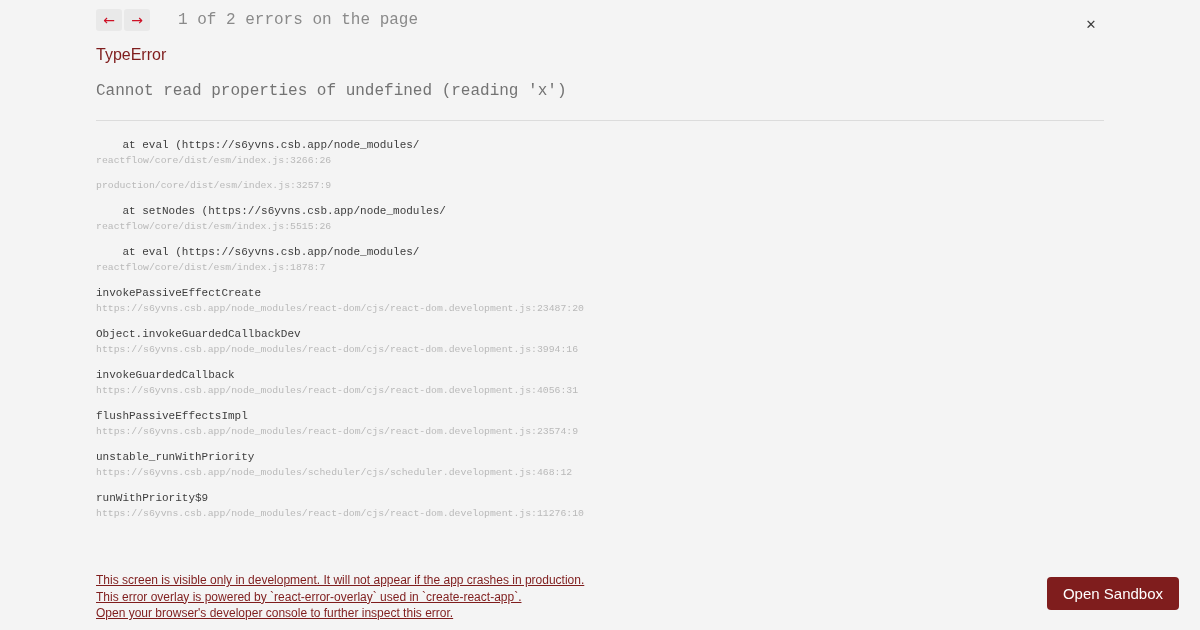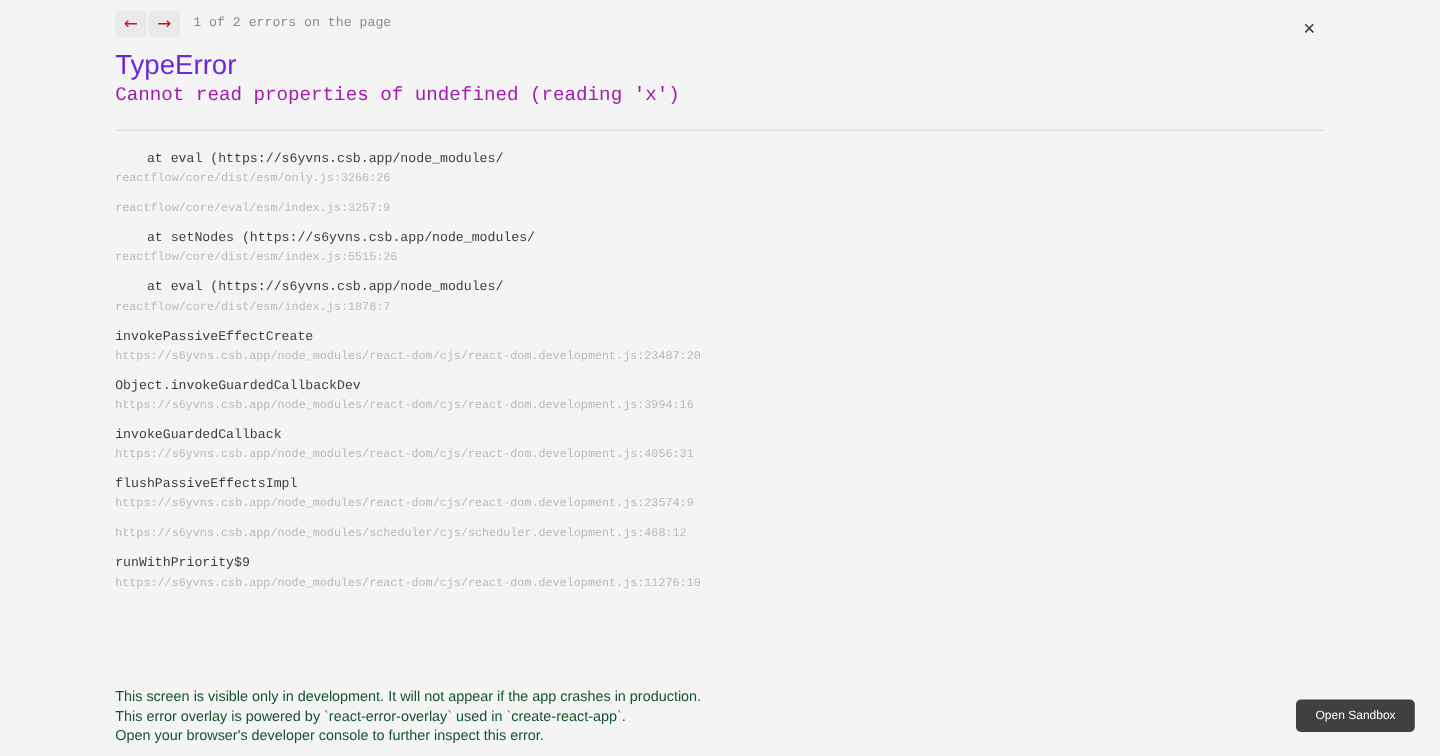--- a/index.html
+++ b/index.html
@@ -28,49 +28,50 @@
     border: none;
     border-radius: 3px;
     color: #ce1126;
     font-size: 14px;
     line-height: 22px;
     cursor: pointer;
     font-family: "DejaVu Sans", sans-serif;
   }
   .nav-btn + .nav-btn { margin-left: 2px; }
   .error-count {
-    margin-left: 11px;
+    margin-left: 28px;
     font-family: "Liberation Mono", monospace;
-    font-size: 11px;
+    font-size: 16px;
     color: #8a8a8a;
   }
   .close-btn {
     position: absolute;
     top: 13px; right: 98px;
     width: 22px; height: 22px;
     background: transparent;
     border: none;
     color: #3c3c3c;
     font-size: 13px;
     cursor: pointer;
     font-family: "DejaVu Sans", sans-serif;
   }
 
   
   .error-title {
     margin-top: 9px;
-    font-size: 23px;
+    font-size: 16px;
     font-weight: 400;
-    color: #6d28d9;
+    color: #7f1d1d;
     line-height: 29px;
   }
   .error-message {
+    margin-top: 12px;
     font-family: "Liberation Mono", monospace;
     font-size: 16px;
-    color: #a21caf;
+    color: #737373;
     line-height: 21px;
   }
   .divider {
     margin-top: 18px;
     border: none;
     border-top: 1px solid #dcdcdc;
   }
 
   
   .stack { margin-top: 16px; }
@@ -93,33 +94,34 @@
   
   .footer {
     position: absolute;
     left: 0; right: 0; bottom: 0;
     height: 68px;
     background: #f4f4f4;
     padding: 10px 96px 0 96px;
   }
   .footer p {
     font-size: 12px;
-    color: #14532d;
+    color: #7f1d1d;
     line-height: 16.5px;
+    text-decoration: underline;
   }
   .open-sandbox {
     position: absolute;
     right: 21px; bottom: 20px;
-    background: #404040;
+    background: #7f1d1d;
     color: #ffffff;
     border: none;
     border-radius: 4px;
     padding: 8px 16px;
     font-family: "Liberation Sans", sans-serif;
-    font-size: 10px;
+    font-size: 15px;
     cursor: pointer;
   }
 </style>
 </head>
 <body>
 
 <div class="overlay">
 
   <div class="topbar">
     <button class="nav-btn">
@@ -136,24 +138,24 @@
   </button>
 
   <h1 class="error-title">TypeError</h1>
   <div class="error-message">Cannot read properties of undefined (reading 'x')</div>
 
   <hr class="divider">
 
   <div class="stack">
       <div class="frame">
         <div class="frame-fn">    at eval (https://s6yvns.csb.app/node_modules/</div>
-        <div class="frame-loc">reactflow/core/dist/esm/only.js:3266:26</div>
+        <div class="frame-loc">reactflow/core/dist/esm/index.js:3266:26</div>
       </div>
       <div class="frame">
-        <div class="frame-loc">reactflow/core/eval/esm/index.js:3257:9</div>
+        <div class="frame-loc">production/core/dist/esm/index.js:3257:9</div>
       </div>
       <div class="frame">
         <div class="frame-fn">    at setNodes (https://s6yvns.csb.app/node_modules/</div>
         <div class="frame-loc">reactflow/core/dist/esm/index.js:5515:26</div>
       </div>
       <div class="frame">
         <div class="frame-fn">    at eval (https://s6yvns.csb.app/node_modules/</div>
         <div class="frame-loc">reactflow/core/dist/esm/index.js:1878:7</div>
       </div>
       <div class="frame">
@@ -166,20 +168,21 @@
       </div>
       <div class="frame">
         <div class="frame-fn">invokeGuardedCallback</div>
         <div class="frame-loc">https://s6yvns.csb.app/node_modules/react-dom/cjs/react-dom.development.js:4056:31</div>
       </div>
       <div class="frame">
         <div class="frame-fn">flushPassiveEffectsImpl</div>
         <div class="frame-loc">https://s6yvns.csb.app/node_modules/react-dom/cjs/react-dom.development.js:23574:9</div>
       </div>
       <div class="frame">
+        <div class="frame-fn">unstable_runWithPriority</div>
         <div class="frame-loc">https://s6yvns.csb.app/node_modules/scheduler/cjs/scheduler.development.js:468:12</div>
       </div>
       <div class="frame">
         <div class="frame-fn">runWithPriority$9</div>
         <div class="frame-loc">https://s6yvns.csb.app/node_modules/react-dom/cjs/react-dom.development.js:11276:10</div>
       </div>
     </div>
 
   <div class="footer">
     <p>This screen is visible only in development. It will not appear if the app crashes in production.</p>

